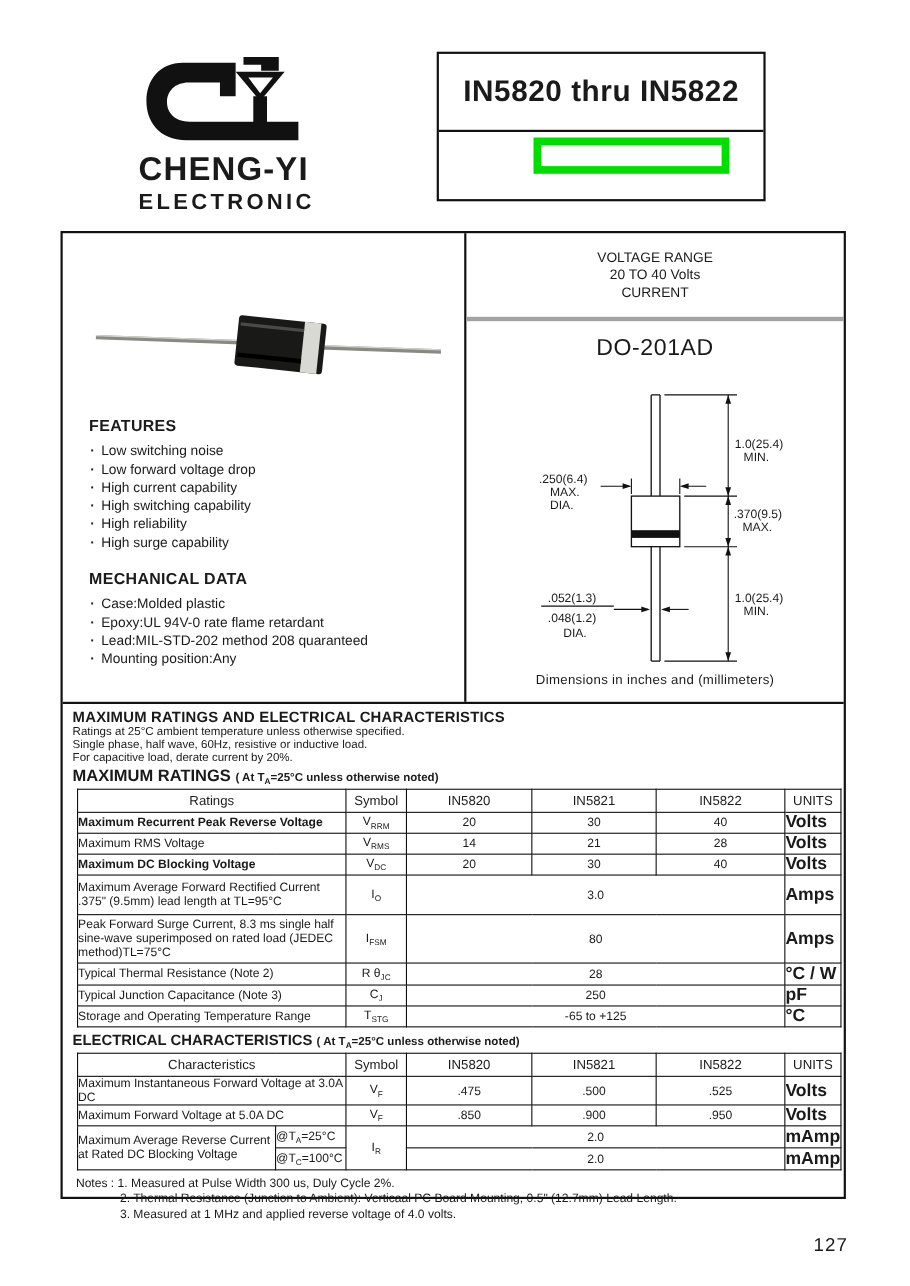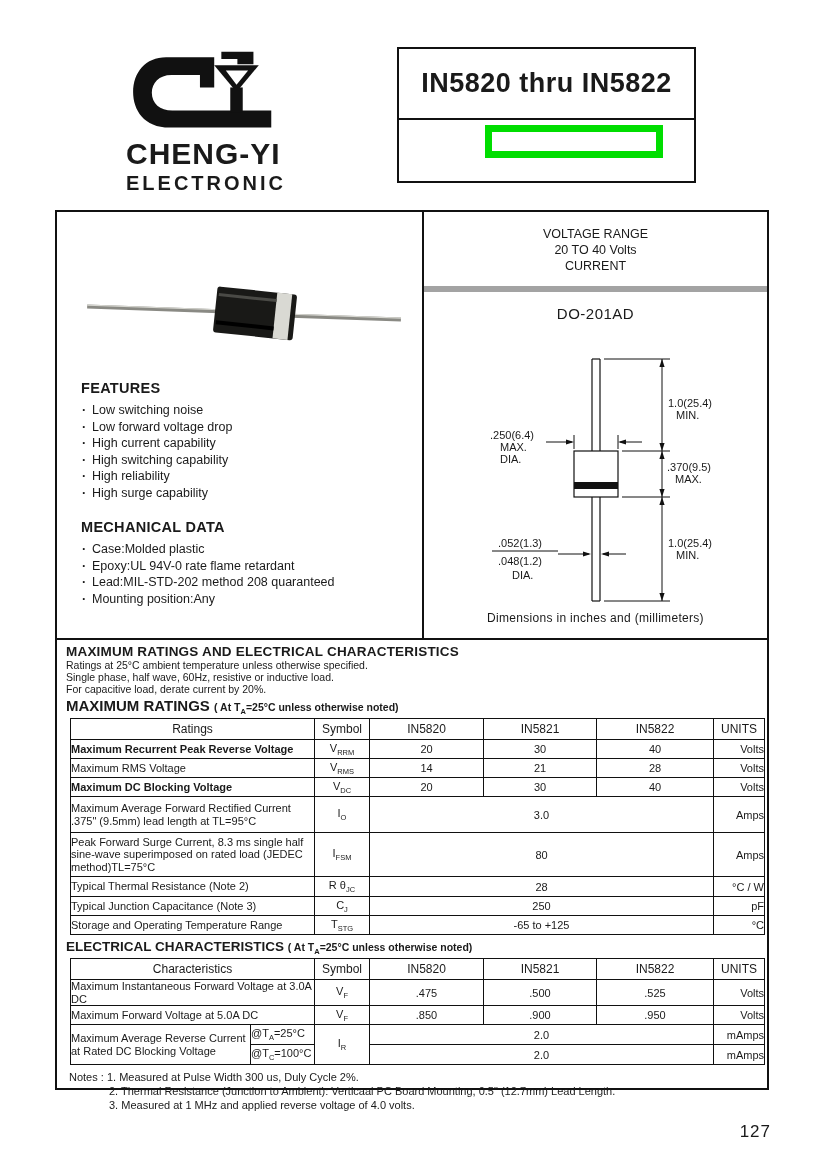--- a/index.html
+++ b/index.html
@@ -15,24 +15,24 @@
   .title-top{height:71px;border-bottom:2px solid #111;display:flex;align-items:center;justify-content:center;
              font-size:27px;font-weight:bold;letter-spacing:.5px;box-sizing:border-box;}
   .title-bottom{position:relative;height:60px;}
   .green-box{position:absolute;left:86px;top:5px;width:164px;height:19px;border:7px solid #00DE00;background:#fff;box-sizing:content-box;}
 
   
   .main-box{position:absolute;left:55px;top:210px;width:714px;height:880px;border:2px solid #111;box-sizing:border-box;}
   .left-panel{position:absolute;left:0;top:0;width:365px;height:426px;border-radius:12px;}
   .right-panel{position:absolute;left:365px;top:0;width:345px;height:426px;border-left:2px solid #111;box-sizing:border-box;}
 
-  .voltage-cell{height:80px;border-bottom:6px solid #a3a3a3;text-align:center;padding-top:14px;
+  .voltage-cell{height:80px;border-bottom:4px solid #a3a3a3;text-align:center;padding-top:14px;
                 font-size:12.5px;line-height:16px;box-sizing:border-box;}
   .package-cell{position:relative;height:344px;}
-  .package-name{text-align:center;font-size:15px;margin-top:13px;letter-spacing:.5px;}
+  .package-name{text-align:center;font-size:21px;margin-top:13px;letter-spacing:.5px;}
   .package-svg{position:absolute;left:22px;top:46px;}
   .package-caption{position:absolute;left:0;right:0;top:306px;text-align:center;font-size:12px;letter-spacing:.3px;}
 
   .photo-svg{position:absolute;left:22px;top:62px;}
   .features-block{position:absolute;left:24px;top:168px;}
   .mech-block{position:absolute;left:24px;top:307px;}
   .sec-heading{font-size:14.5px;font-weight:bold;margin:0 0 6px 0;letter-spacing:.3px;}
   .bullet{font-size:12.5px;line-height:16.5px;padding-left:11px;position:relative;}
   .bullet::before{content:"\00B7";position:absolute;left:1px;font-weight:bold;}
 
@@ -46,21 +46,21 @@
   .rs-title-note sub{font-size:7.5px;}
 
   table.spec{border-collapse:collapse;table-layout:fixed;width:694px;margin:2px 0 0 4px;border-radius:21px;}
   table.spec td{border:1.5px solid #111;padding:0;overflow:hidden;}
   td.c{text-align:center;font-size:11px;}
   td.head{text-align:center;font-size:12px;}
   td.lbl{font-size:11px;padding:1px 3px 1px 5px;white-space:pre-line;line-height:12.5px;}
   td.lbl.b{font-weight:bold;}
   td.sym{text-align:center;font-size:11px;}
   td.sym sub{font-size:7.5px;}
-  td.unit{text-align:right;font-size:11px;}
+  td.unit{text-align:left;font-size:16px;font-weight:bold;}
   td.cond{font-size:11px;padding-left:4px;}
   td.cond sub{font-size:7.5px;}
   tr.hh{height:21px;} tr.r19{height:19px;} tr.r20{height:20px;} tr.r36{height:36px;} tr.r44{height:44px;}
 
   .elec-title-row{margin-top:4px;font-size:13.5px;font-weight:bold;}
 
   .notes{margin:5px 0 0 3px;font-size:11px;line-height:14px;}
   .notes .indent{margin-left:40px;}
   .page-num{position:absolute;right:56px;top:1122px;font-size:17px;letter-spacing:1px;}
 

